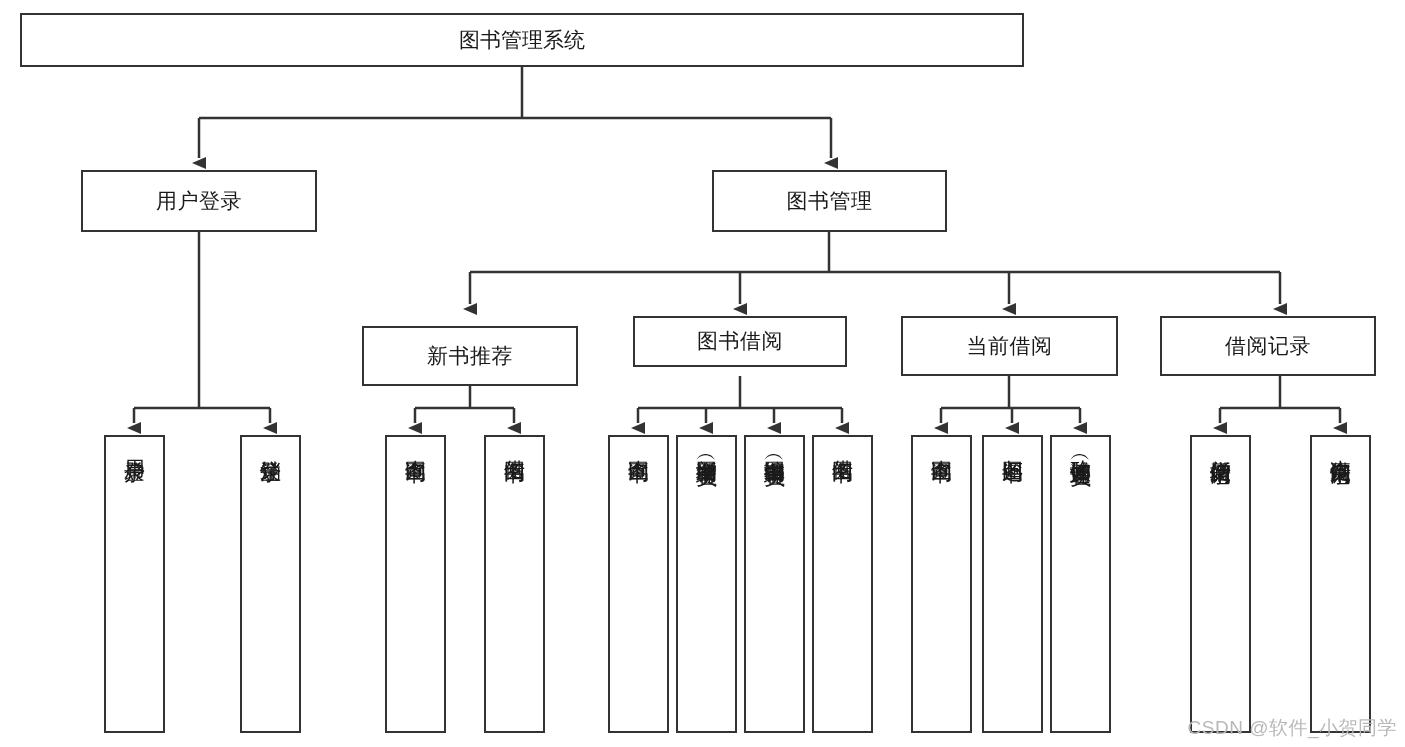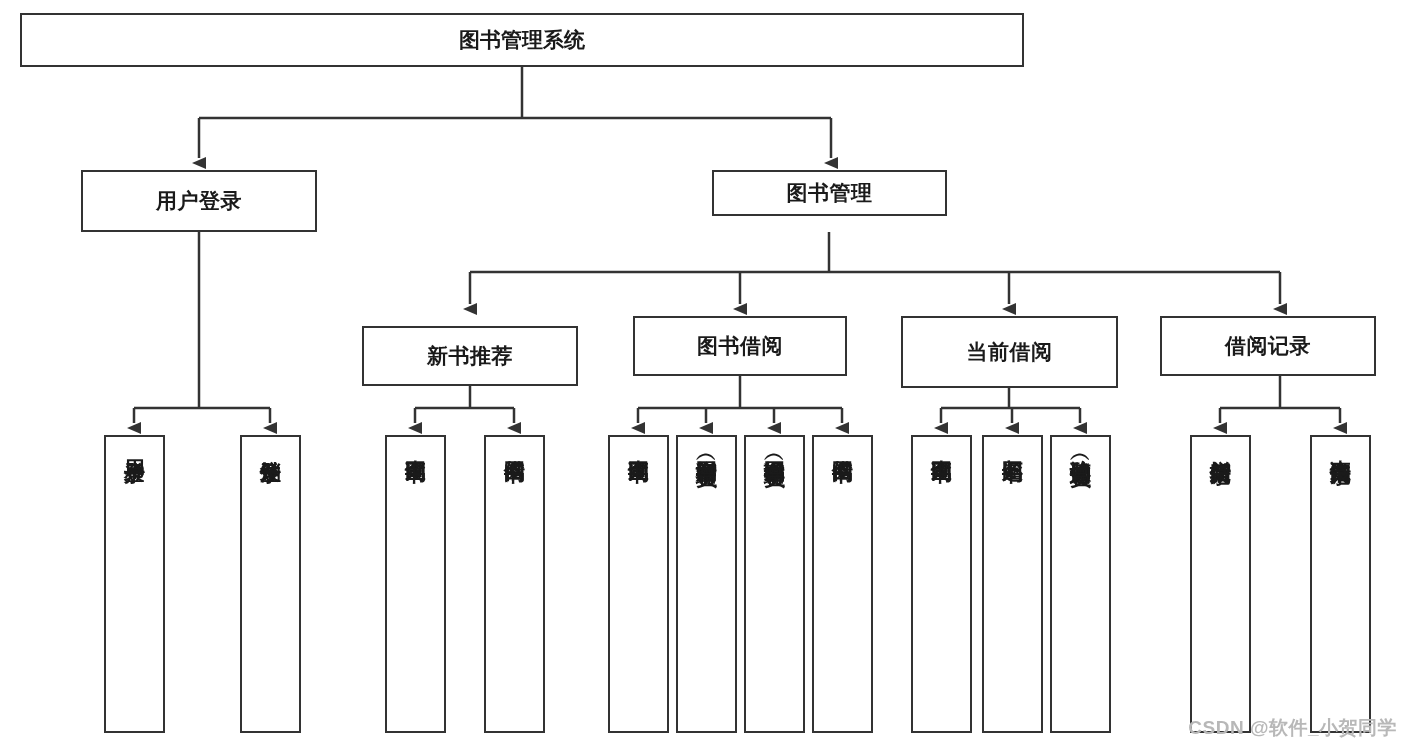--- a/index.html
+++ b/index.html
@@ -9,21 +9,20 @@
   }
   body {
     font-family: "Liberation Sans", "DejaVu Sans", sans-serif;
   }
   #canvas {
     position: relative;
     width: 1405px;
     height: 747px;
     background: #ffffff;
     overflow: hidden;
-    font-weight: bold;
   }
   #wires {
     position: absolute;
     left: 0;
     top: 0;
     width: 1405px;
     height: 747px;
     pointer-events: none;
   }
   .node {
@@ -126,31 +125,31 @@
     </g>
   </svg>
 
   <div class="node root" style="left: 20px; top: 13px; width: 1004px; height: 54px;">
     <span class="lbl">图书管理系统</span>
   </div>
 
   <div class="node horiz" style="left: 81px; top: 170px; width: 236px; height: 62px;">
     <span class="lbl">用户登录</span>
   </div>
-  <div class="node horiz" style="left: 712px; top: 170px; width: 235px; height: 46px;">
+  <div class="node horiz" style="left: 712px; top: 170px; width: 235px; height: 62px;">
     <span class="lbl">图书管理</span>
   </div>
 
   <div class="node horiz" style="left: 362px; top: 316px; width: 216px; height: 60px; margin-top: 10px;">
     <span class="lbl">新书推荐</span>
   </div>
-  <div class="node horiz" style="left: 633px; top: 316px; width: 214px; height: 60px;">
+  <div class="node horiz" style="left: 633px; top: 316px; width: 214px; height: 51px;">
     <span class="lbl">图书借阅</span>
   </div>
-  <div class="node horiz" style="left: 901px; top: 316px; width: 217px; height: 72px; align-items: center;">
+  <div class="node horiz" style="left: 901px; top: 316px; width: 217px; height: 60px; align-items: center;">
     <span class="lbl">当前借阅</span>
   </div>
   <div class="node horiz" style="left: 1160px; top: 316px; width: 216px; height: 60px;">
     <span class="lbl">借阅记录</span>
   </div>
 
   <div class="node leaf" style="left: 104px; top: 435px; width: 61px; height: 298px;">
     <span class="lbl">用户登录</span>
   </div>
   <div class="node leaf" style="left: 240px; top: 435px; width: 61px; height: 298px;">

